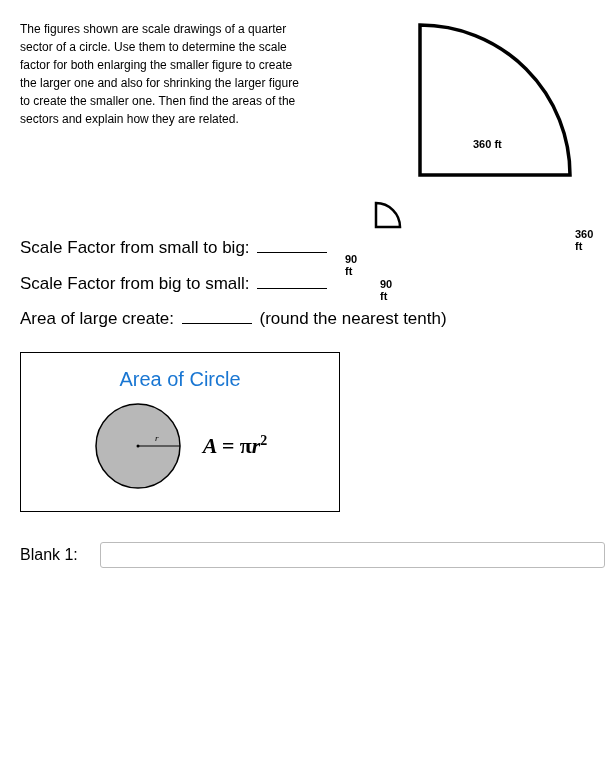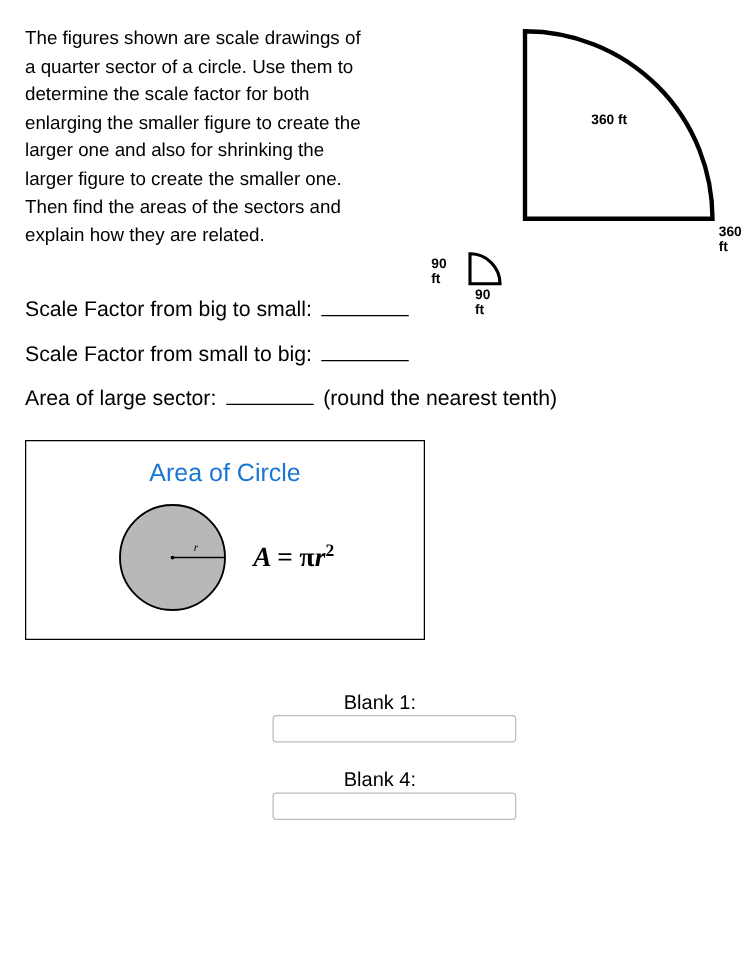--- a/index.html
+++ b/index.html
@@ -9,21 +9,21 @@
       width: 605px;
       padding: 20px 0 20px 20px;
       color: #000;
     }
     .top-section {
       display: flex;
       gap: 20px;
       margin-bottom: 30px;
     }
     .instructions {
-      font-size: 15px;
+      font-size: 12px;
       line-height: 1.5;
       width: 280px;
     }
     .figures-area {
       flex: 1;
       position: relative;
       height: 180px;
     }
     .small-sector-group {
       position: absolute;
@@ -31,20 +31,21 @@
       bottom: 0;
     }
     .large-sector-group {
       position: absolute;
       left: 95px;
       top: 0;
     }
     .sector-label {
       font-size: 11px;
       font-weight: bold;
+      margin-top: 48px;
     }
     .small-label-left {
       position: absolute;
       left: 0px;
       top: 5px;
     }
     .small-label-bottom {
       position: absolute;
       left: 35px;
       top: 30px;
@@ -71,21 +72,21 @@
       display: inline-block;
       border-bottom: 1px solid #000;
       width: 70px;
       margin: 0 3px;
       vertical-align: baseline;
     }
     .formula-box {
       border: 1px solid #000;
       padding: 15px 30px 20px 30px;
       width: 320px;
-      margin-bottom: 42px;
+      margin-bottom: 30px;
     }
     .formula-title {
       color: #1976d2;
       font-size: 20px;
       text-align: center;
       margin-bottom: 10px;
     }
     .formula-content {
       display: flex;
       align-items: center;
@@ -104,22 +105,21 @@
       font-weight: bold;
     }
     .formula-text .pi { font-style: normal; }
     .formula-text sup { font-size: 14px; font-style: normal; }
     .answer-section {
       padding-right: 0;
     }
     .answer-row {
       display: flex;
       align-items: center;
-      margin-bottom: 22px;
-      flex-direction: column;
+      margin-bottom: 8px;
     }
     .answer-label {
       font-size: 16px;
       width: 75px;
       white-space: nowrap;
     }
     .answer-input {
       flex: 1;
       border: 1px solid #bbb;
       border-radius: 3px;
@@ -150,29 +150,29 @@
       </svg>
       <span class="sector-label small-label-left">90 ft</span>
       <span class="sector-label small-label-bottom">90 ft</span>
     </div>
 
   </div>
 </div>
 
 <div class="questions">
   <div class="question-line">
+    <span>Scale Factor from small to big:</span>
+    <span class="blank-line"></span>
+  </div>
+  <div class="question-line">
     <span>Scale Factor from big to small:</span>
     <span class="blank-line"></span>
   </div>
   <div class="question-line">
-    <span>Scale Factor from small to big:</span>
-    <span class="blank-line"></span>
-  </div>
-  <div class="question-line">
-    <span>Area of large sector:</span>
+    <span>Area of large create:</span>
     <span class="blank-line"></span>
     <span>(round the nearest tenth)</span>
   </div>
 </div>
 
 <div class="formula-box">
   <div class="formula-title">Area of Circle</div>
   <div class="formula-content">
     <div class="circle-diagram">
       <svg width="90" height="90">
@@ -186,17 +186,13 @@
       A = <span class="pi">π</span>r<sup>2</sup>
     </div>
   </div>
 </div>
 
 <div class="answer-section">
   <div class="answer-row">
     <span class="answer-label">Blank 1:</span>
     <input type="text" class="answer-input" style="">
   </div>
-  <div class="answer-row">
-    <span class="answer-label">Blank 4:</span>
-    <input type="text" class="answer-input" style="">
-  </div>
 </div>
 
 </body></html>

